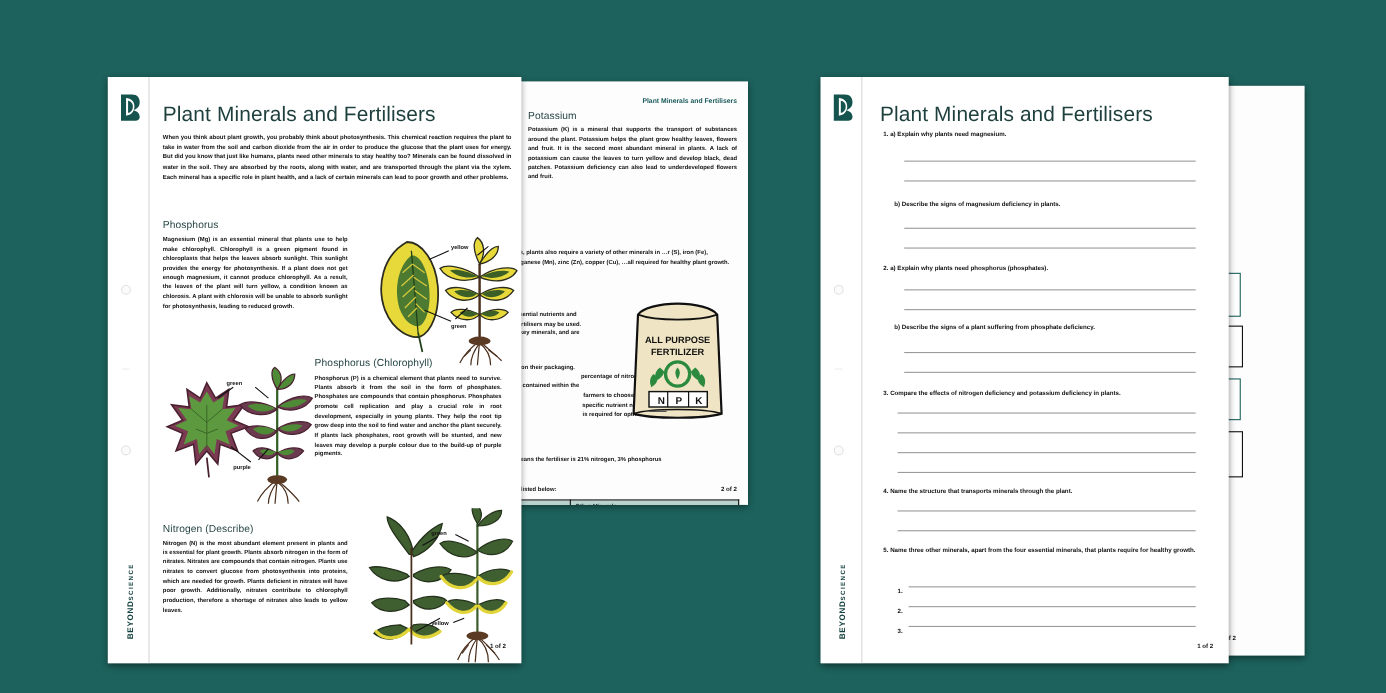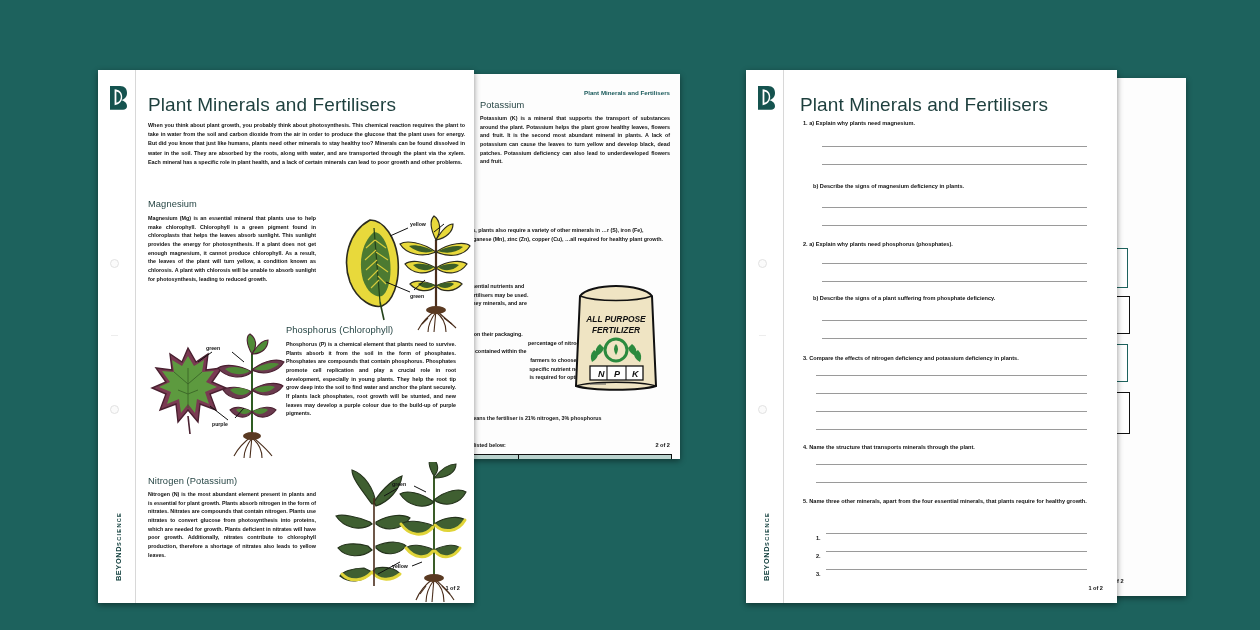--- a/index.html
+++ b/index.html
@@ -122,21 +122,21 @@
         <p class="body" style="text-align:right;">percentage of nitrogen</p>
         <p class="body" style="text-align:left;">(K) contained within the</p>
         <p class="body" style="text-align:right;">farmers to choose the</p>
         <p class="body" style="text-align:right;">specific nutrient need,</p>
         <p class="body" style="text-align:right;">is required for optimal</p>
       </div>
 
       <p class="body" style="position:absolute; left:-6px; top:340px; width:205px; text-align:left;">0 means the fertiliser is 21% nitrogen, 3% phosphorus</p>
       <p class="body" style="position:absolute; left:-6px; top:367px; width:205px; text-align:left;">are listed below:</p>
 
-      <div class="fig" style="left:100px; top:208px;font-style:italic;">
+      <div class="fig" style="left:100px; top:198px;">
         <svg width="92" height="112" viewBox="0 0 92 112">
           <path d="M10 14 C14 8 30 4 46 4 C62 4 78 8 82 14 L86 104 C70 109 22 109 6 104 Z" fill="#efe4c3" stroke="#111" stroke-width="2"></path>
           <path d="M10 14 C26 20 66 20 82 14" fill="none" stroke="#111" stroke-width="1.6"></path>
           <path d="M6 104 C22 99 70 99 86 104" fill="none" stroke="#111" stroke-width="1.4"></path>
           <text x="46" y="40" text-anchor="middle" font-size="8.4" font-weight="700" font-family="Liberation Sans, sans-serif" fill="#111">ALL PURPOSE</text>
           <text x="46" y="51" text-anchor="middle" font-size="8.4" font-weight="700" font-family="Liberation Sans, sans-serif" fill="#111">FERTILIZER</text>
           <circle cx="46" cy="68" r="11" fill="none" stroke="#2b8a3e" stroke-width="3"></circle>
           <path d="M46 62 q4 4 0 11 q-4-7 0-11" fill="#2b8a3e"></path>
           <g fill="#2b8a3e">
             <path d="M30 62 q-6 4 -4 12 q6 -2 8 -8 z"></path>
@@ -212,21 +212,21 @@
         </div>
         <div class="hole" style="top:189px;"></div>
         <div class="punchline" style="top:265px;"></div>
         <div class="hole" style="top:335px;"></div>
       </div>
 
       <h1 class="doc-title" style="position:absolute; left:50px; top:25px;">Plant Minerals and Fertilisers</h1>
 
       <p class="body intro" style="position:absolute; left:50px; top:51px; width:317px;">When you think about plant growth, you probably think about photosynthesis. This chemical reaction requires the plant to take in water from the soil and carbon dioxide from the air in order to produce the glucose that the plant uses for energy. But did you know that just like humans, plants need other minerals to stay healthy too? Minerals can be found dissolved in water in the soil. They are absorbed by the roots, along with water, and are transported through the plant via the xylem. Each mineral has a specific role in plant health, and a lack of certain minerals can lead to poor growth and other problems.</p>
 
-      <h2 class="sec" style="position:absolute; left:50px; top:129px;">Magnesium</h2>
+      <h2 class="sec" style="position:absolute; left:50px; top:129px;">Phosphorus</h2>
       <p class="body" style="position:absolute; left:50px; top:144px; width:168px;">Magnesium (Mg) is an essential mineral that plants use to help make chlorophyll. Chlorophyll is a green pigment found in chloroplasts that helps the leaves absorb sunlight. This sunlight provides the energy for photosynthesis. If a plant does not get enough magnesium, it cannot produce chlorophyll. As a result, the leaves of the plant will turn yellow, a condition known as chlorosis. A plant with chlorosis will be unable to absorb sunlight for photosynthesis, leading to reduced growth.</p>
 
       <div class="fig" style="left:232px; top:128px;">
         <svg width="144" height="140" viewBox="0 0 144 140">
 
           <path d="M40 22 C18 34 12 62 20 84 C28 104 44 110 52 108 C62 104 70 86 68 62
                    C66 40 54 22 40 22 Z" fill="#e8d93b" stroke="#2c2c1f" stroke-width="1.6"></path>
           <path d="M44 34 C32 44 28 64 33 82 C38 96 47 100 52 98 C58 94 62 80 60 62
                    C58 46 52 34 44 34 Z" fill="#4c7a31"></path>
           <path d="M44 30 L50 104" stroke="#23421a" stroke-width="1.2" fill="none"></path>
@@ -338,21 +338,21 @@
             <path d="M48 34 L62 24"></path>
               <path d="M94 34 L82 24"></path>
             <path d="M60 78 L78 92"></path>
               <path d="M94 80 L85 90"></path>
           </g>
           <text class="calloutTxt" x="56" y="22">green</text>
           <text class="calloutTxt" x="62" y="98">purple</text>
         </svg>
       </div>
 
-      <h2 class="sec" style="position:absolute; left:50px; top:406px;">Nitrogen (Potassium)</h2>
+      <h2 class="sec" style="position:absolute; left:50px; top:406px;">Nitrogen (Describe)</h2>
       <p class="body" style="position:absolute; left:50px; top:420px; width:168px;">Nitrogen (N) is the most abundant element present in plants and is essential for plant growth. Plants absorb nitrogen in the form of nitrates. Nitrates are compounds that contain nitrogen. Plants use nitrates to convert glucose from photosynthesis into proteins, which are needed for growth. Plants deficient in nitrates will have poor growth. Additionally, nitrates contribute to chlorophyll production, therefore a shortage of nitrates also leads to yellow leaves.</p>
 
       <div class="fig" style="left:232px; top:392px;">
         <svg width="142" height="150" viewBox="0 0 142 150">
 
           <g stroke="#25331c" stroke-width="1.2">
             <path d="M42 42 C30 26 22 16 22 8 C34 12 44 26 46 42 Z" fill="#3f5f31"></path>
             <path d="M44 40 C54 24 66 16 72 14 C70 28 58 40 46 44 Z" fill="#3f5f31"></path>
             <path d="M40 60 C26 54 12 52 6 54 C14 66 30 70 42 62 Z" fill="#3f5f31"></path>
             <path d="M46 60 C60 52 74 52 80 56 C72 68 56 70 46 62 Z" fill="#3f5f31"></path>

